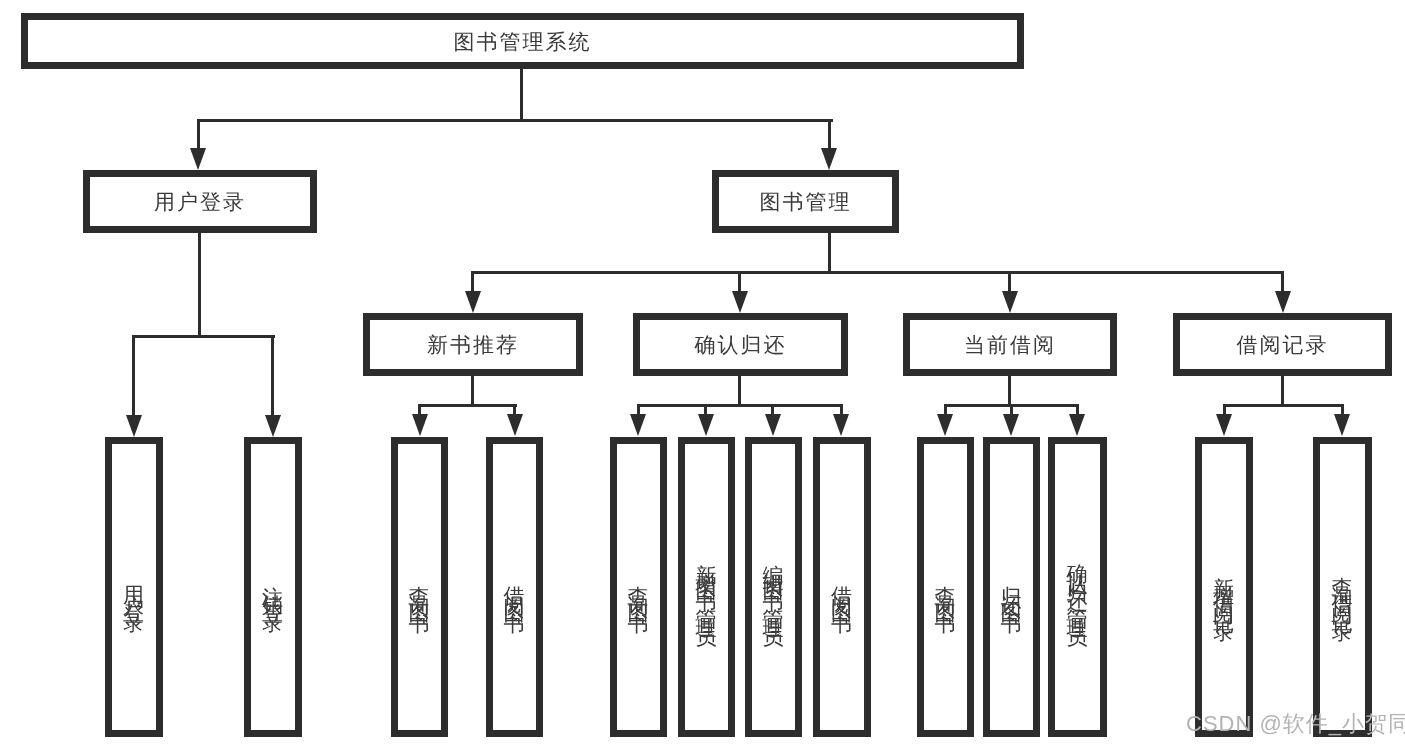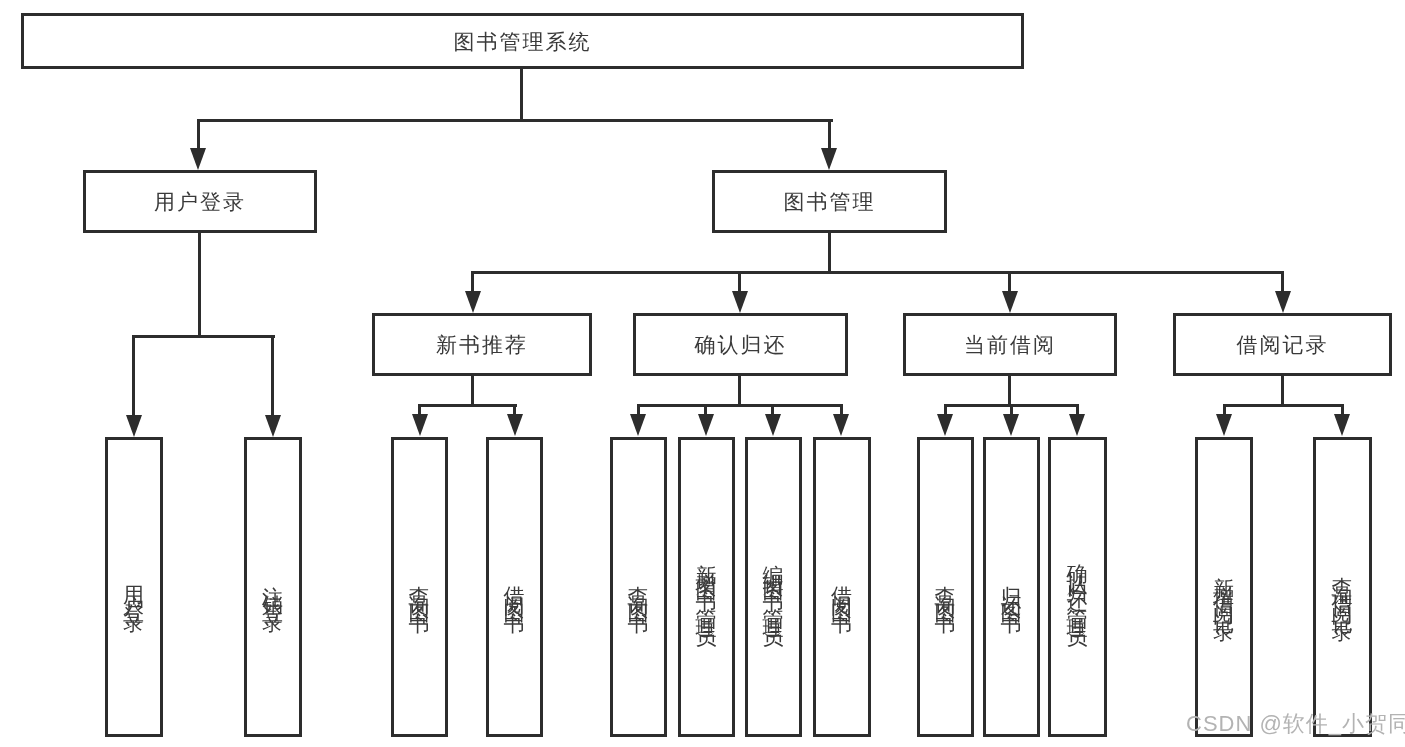--- a/index.html
+++ b/index.html
@@ -3,21 +3,21 @@
 <meta charset="utf-8">
 <style>
   html,body{margin:0;padding:0;background:#ffffff;}
   .canvas{
     position:relative;width:1405px;height:747px;background:#ffffff;overflow:hidden;
     font-family:"Liberation Sans","DejaVu Sans",sans-serif;
     color:#3a3a3a;
   }
   .node{
     position:absolute;box-sizing:border-box;background:#ffffff;
-    border:3px solid #a21caf;
+    border:7px solid #a21caf;
     display:flex;align-items:center;justify-content:center;
     font-size:21px;letter-spacing:2px;line-height:1;
     z-index:2;
   }
   .node.v{
     writing-mode:vertical-rl;text-orientation:mixed;
     letter-spacing:9px;font-size:21px;
   }
   .vl{position:absolute;width:3px;background:#2d2d2d;z-index:1;}
   .hl{position:absolute;height:3px;background:#2d2d2d;z-index:1;}
@@ -39,41 +39,41 @@
   <div class="node" style="left: 21px; top: 13px; width: 1003px; height: 56px; border-color: rgb(45, 45, 45); color: rgb(58, 58, 58);">图书管理系统</div>
 
   <div class="vl" style="left: 520px; top: 68px; height: 52px; background: rgb(45, 45, 45);"></div>
   <div class="hl" style="left: 197px; top: 119px; width: 636px; background: rgb(45, 45, 45);"></div>
   <div class="vl" style="left: 197px; top: 119px; height: 31px; background: rgb(45, 45, 45);"></div>
   <div class="ah" style="left: 190px; top: 148px; border-top-color: rgb(45, 45, 45);"></div>
   <div class="vl" style="left: 828px; top: 119px; height: 31px; background: rgb(45, 45, 45);"></div>
   <div class="ah" style="left: 821px; top: 148px; border-top-color: rgb(45, 45, 45);"></div>
 
   <div class="node" style="left: 83px; top: 170px; width: 234px; height: 63px; border-color: rgb(45, 45, 45); color: rgb(58, 58, 58);">用户登录</div>
-  <div class="node" style="left: 712px; top: 170px; width: 235px; height: 63px; border-color: rgb(45, 45, 45); color: rgb(58, 58, 58);">图书管理</div>
+  <div class="node" style="left: 712px; top: 170px; width: 187px; height: 63px; border-color: rgb(45, 45, 45); color: rgb(58, 58, 58);">图书管理</div>
 
   <div class="vl" style="left: 198px; top: 233px; height: 103px; background: rgb(45, 45, 45);"></div>
   <div class="hl" style="left: 133px; top: 335px; width: 142px; background: rgb(45, 45, 45);"></div>
   <div class="vl" style="left: 132px; top: 335px; height: 82px; background: rgb(45, 45, 45);"></div>
   <div class="ah" style="left: 126px; top: 415px; border-top-color: rgb(45, 45, 45);"></div>
   <div class="vl" style="left: 271px; top: 335px; height: 82px; background: rgb(45, 45, 45);"></div>
   <div class="ah" style="left: 265px; top: 415px; border-top-color: rgb(45, 45, 45);"></div>
 
   <div class="vl" style="left: 828px; top: 233px; height: 40px; background: rgb(45, 45, 45);"></div>
   <div class="hl" style="left: 471px; top: 271px; width: 813px; background: rgb(45, 45, 45);"></div>
   <div class="vl" style="left: 471px; top: 271px; height: 20px; background: rgb(45, 45, 45);"></div>
   <div class="ah" style="left: 465px; top: 291px; border-top-color: rgb(45, 45, 45);"></div>
   <div class="vl" style="left: 738px; top: 271px; height: 20px; background: rgb(45, 45, 45);"></div>
   <div class="ah" style="left: 732px; top: 291px; border-top-color: rgb(45, 45, 45);"></div>
   <div class="vl" style="left: 1008px; top: 271px; height: 20px; background: rgb(45, 45, 45);"></div>
   <div class="ah" style="left: 1002px; top: 291px; border-top-color: rgb(45, 45, 45);"></div>
   <div class="vl" style="left: 1281px; top: 271px; height: 20px; background: rgb(45, 45, 45);"></div>
   <div class="ah" style="left: 1275px; top: 291px; border-top-color: rgb(45, 45, 45);"></div>
 
-  <div class="node" style="left: 372px; top: 313px; width: 220px; height: 63px; border-color: rgb(45, 45, 45); color: rgb(58, 58, 58);">新书推荐</div>
+  <div class="node" style="left: 363px; top: 313px; width: 220px; height: 63px; border-color: rgb(45, 45, 45); color: rgb(58, 58, 58);">新书推荐</div>
   <div class="node" style="left: 633px; top: 313px; width: 215px; height: 63px; border-color: rgb(45, 45, 45); color: rgb(58, 58, 58);">确认归还</div>
   <div class="node" style="left: 903px; top: 313px; width: 214px; height: 63px; border-color: rgb(45, 45, 45); color: rgb(58, 58, 58);">当前借阅</div>
   <div class="node" style="left: 1173px; top: 313px; width: 219px; height: 63px; border-color: rgb(45, 45, 45); color: rgb(58, 58, 58);">借阅记录</div>
 
   <div class="vl" style="left: 471px; top: 376px; height: 30px; background: rgb(45, 45, 45);"></div>
   <div class="hl" style="left: 418px; top: 404px; width: 99px; background: rgb(45, 45, 45);"></div>
   <div class="vl" style="left: 418px; top: 404px; height: 13px; background: rgb(45, 45, 45);"></div>
   <div class="ah" style="left: 412px; top: 414px; border-top-color: rgb(45, 45, 45);"></div>
   <div class="vl" style="left: 513px; top: 404px; height: 13px; background: rgb(45, 45, 45);"></div>
   <div class="ah" style="left: 507px; top: 414px; border-top-color: rgb(45, 45, 45);"></div>

